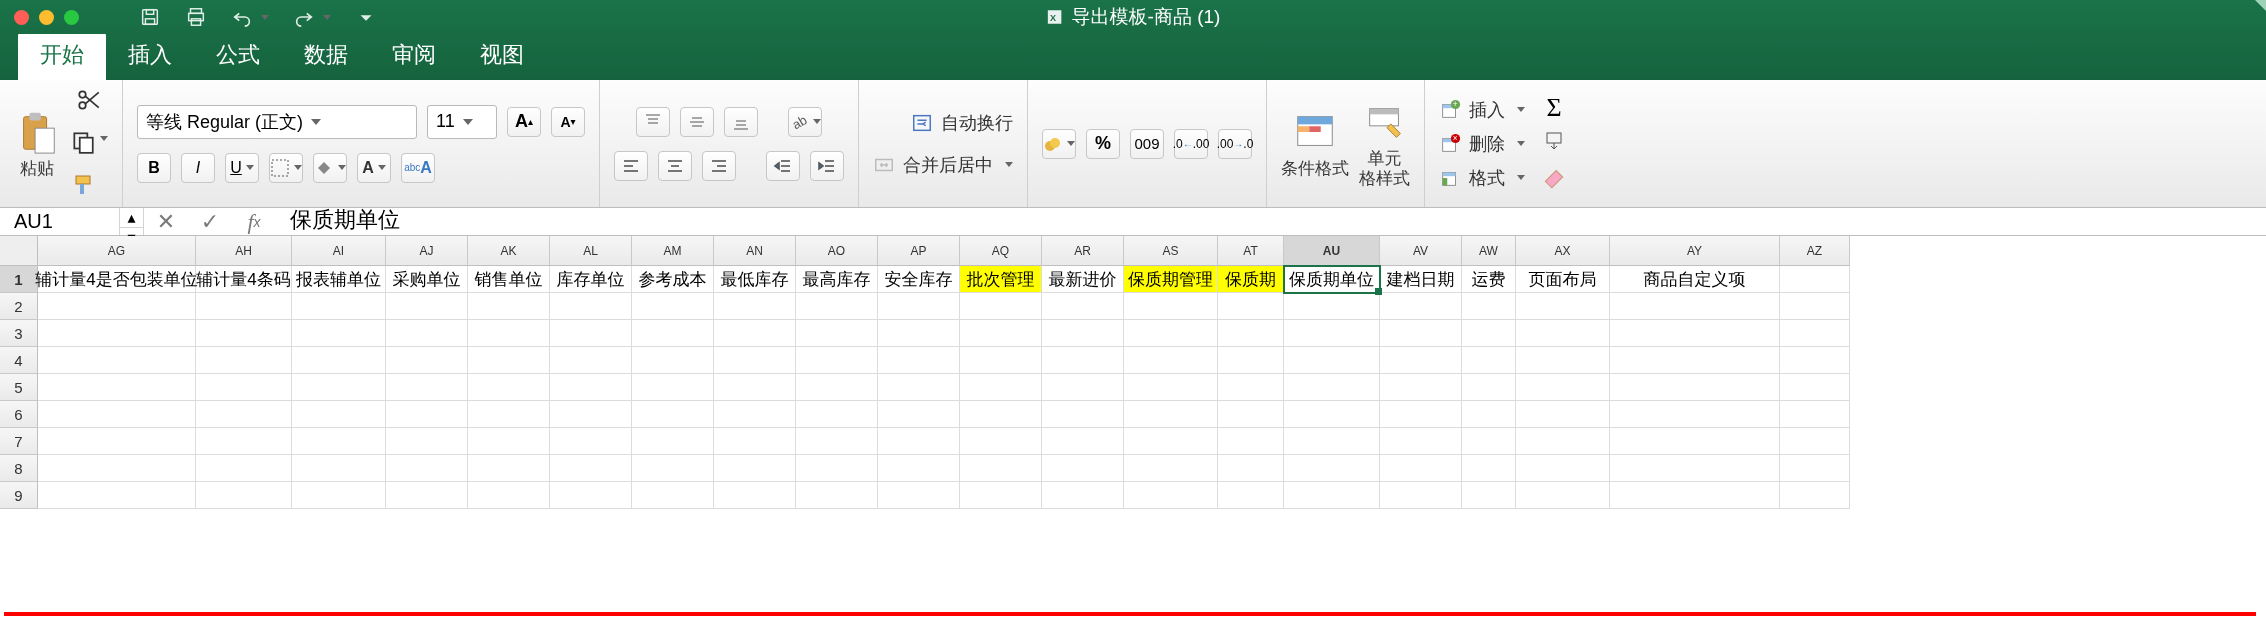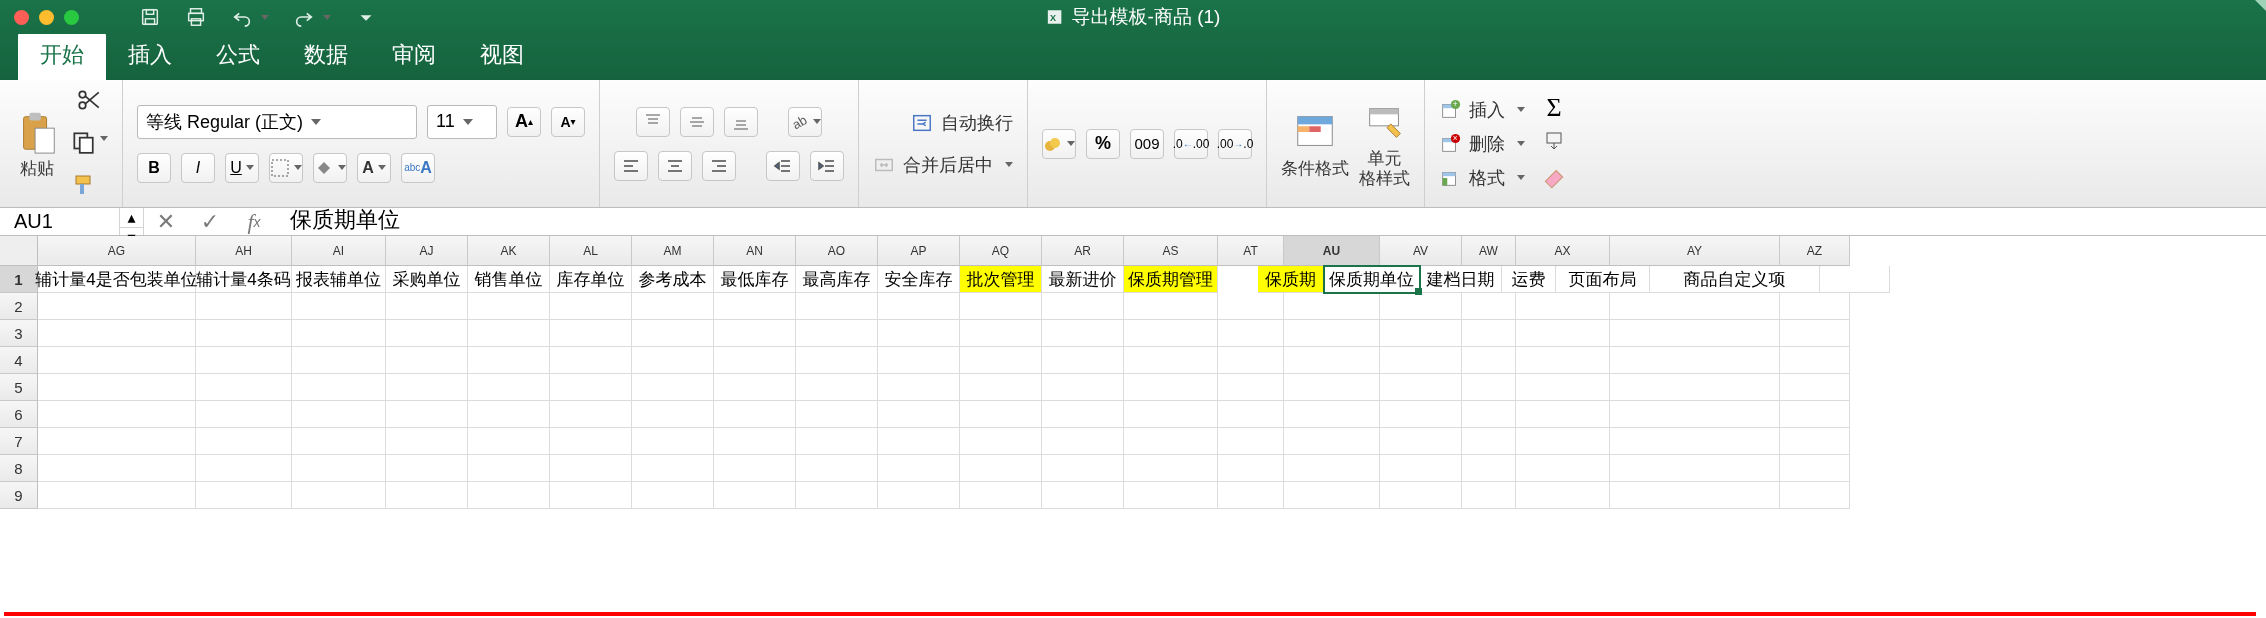--- a/index.html
+++ b/index.html
@@ -424,21 +424,21 @@
         <div class="cell" style="width: 82px;">采购单位</div>
         <div class="cell" style="width: 82px;">销售单位</div>
         <div class="cell" style="width: 82px;">库存单位</div>
         <div class="cell" style="width: 82px;">参考成本</div>
         <div class="cell" style="width: 82px;">最低库存</div>
         <div class="cell" style="width: 82px;">最高库存</div>
         <div class="cell" style="width: 82px;">安全库存</div>
         <div class="cell hl" style="width: 82px;">批次管理</div>
         <div class="cell" style="width: 82px;">最新进价</div>
         <div class="cell hl" style="width: 94px;">保质期管理</div>
-        <div class="cell hl" style="width: 66px; margin-left: 40px;">保质期</div>
+        <div class="cell hl" style="width: 66px;">保质期</div>
         <div class="cell selcell" style="width: 96px;">保质期单位</div>
         <div class="cell" style="width: 82px; text-align: center;">建档日期</div>
         <div class="cell" style="width: 54px;">运费</div>
         <div class="cell" style="width: 94px;">页面布局</div>
         <div class="cell" style="width: 170px;">商品自定义项</div>
         <div class="cell" style="width: 70px;"></div>
       </div><div class="gridrow">
         <div class="rh">2</div>
         <div class="cell" style="width: 158px;"></div>
         <div class="cell" style="width: 96px;"></div>

